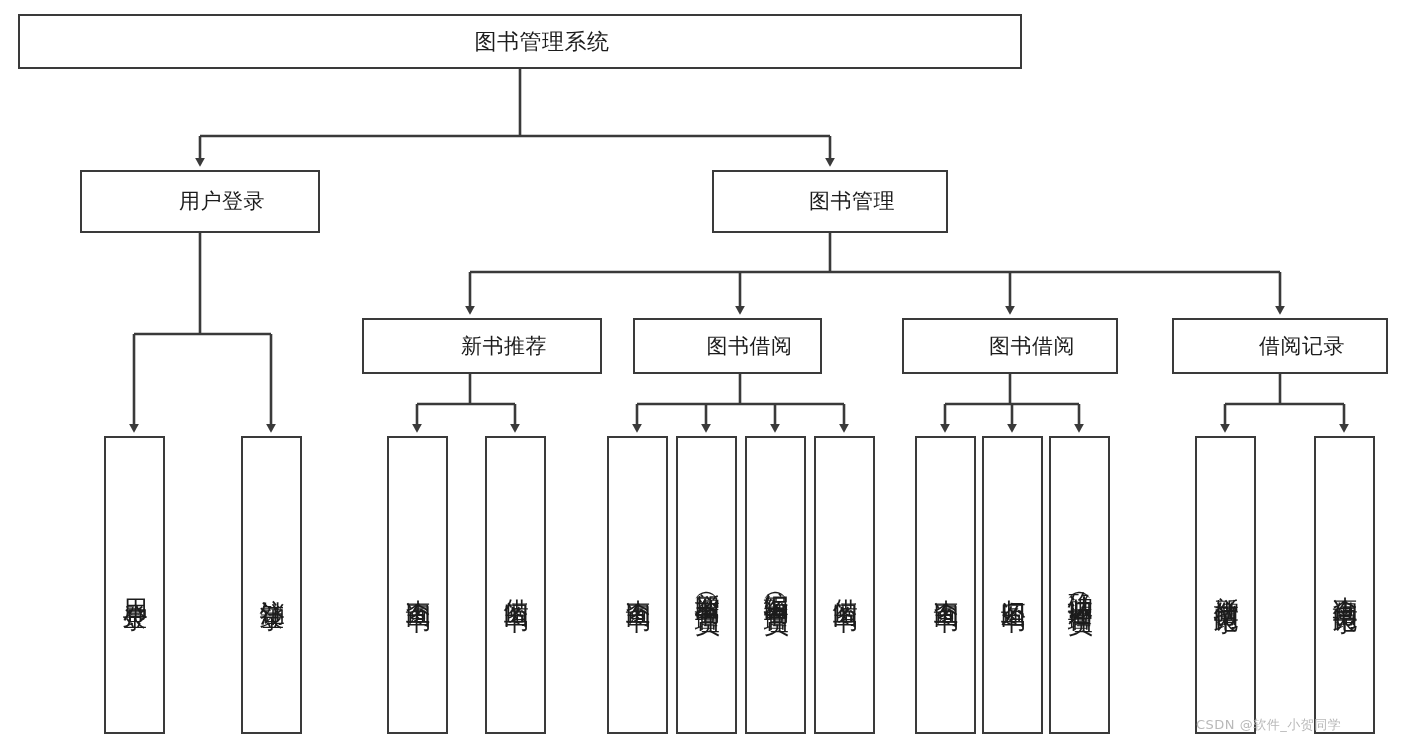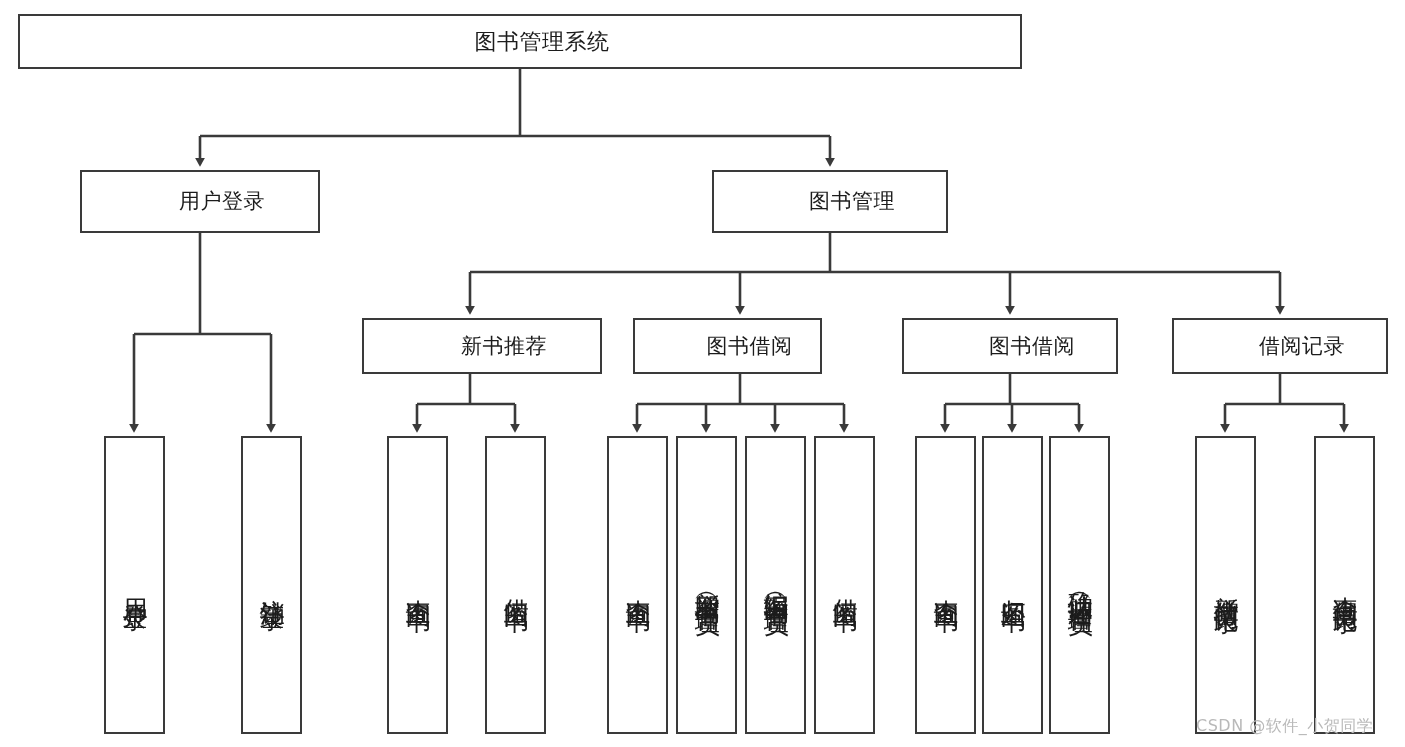--- a/index.html
+++ b/index.html
@@ -57,21 +57,21 @@
     writing-mode:vertical-rl;
     text-orientation:upright;
     font-size:25px;
     line-height:1.05;
     letter-spacing:3px;
     white-space:normal;
     max-height:284px;
   }
   .watermark{
     position:absolute;
-    font-size:16px;
+    font-size:13px;
     color:#b9b9b9;
     white-space:nowrap;
     z-index:5;
     letter-spacing:0.5px;
   }
 </style>
 </head>
 <body>
 
 <div id="diagram">

